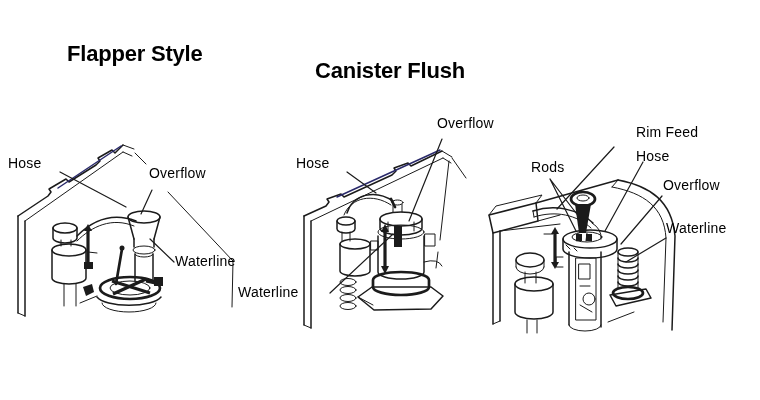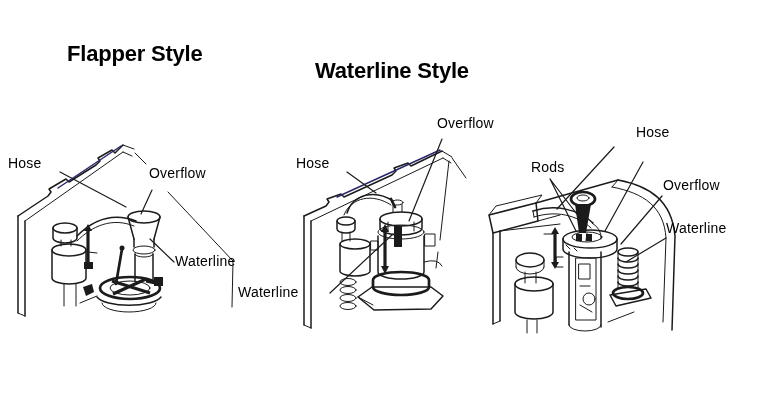--- a/index.html
+++ b/index.html
@@ -182,30 +182,31 @@
       <path class="s" d="M618,258 A10,4 0 0 0 638,258 M618,264 A10,4 0 0 0 638,264 M618,270 A10,4 0 0 0 638,270 M618,276 A10,4 0 0 0 638,276 M618,282 A10,4 0 0 0 638,282"></path>
       <ellipse class="bold" cx="628" cy="293" rx="15" ry="6"></ellipse>
       <path class="s" d="M610,295 L646,289 L651,298 L616,306 Z"></path>
       <path class="s thin" d="M608,322 L634,312"></path>
 
       <path class="leader" d="M550,179 L576,231 M550,179 L586,226 M614,147 L557,209 M643,162 L605,231 M662,196 L621,244 M666,238 L626,262"></path>
     </g>
   </svg>
 
   <div class="ttl" style="left:67px;  top:42px;">Flapper Style</div>
-  <div class="ttl" style="left:315px; top:59px;">Waterline Style</div>
+  <div class="ttl" style="left:315px; top:59px;">Canister Flush</div>
 
   <div class="lbl" style="left:8px;   top:156px;">Hose</div>
   <div class="lbl" style="left:149px; top:166px;">Overflow</div>
   <div class="lbl" style="left:175px; top:254px;">Waterline</div>
 
   <div class="lbl" style="left:296px; top:156px;">Hose</div>
   <div class="lbl" style="left:437px; top:116px;">Overflow</div>
   <div class="lbl" style="left:238px; top:285px;">Waterline</div>
 
   <div class="lbl" style="left:495px; top:160px;margin-left:36px;">Rods</div>
   <div class="lbl lbl2" style="left:636px; top:120px;">
+    <div>Rim Feed</div>
     <div>Hose</div>
   </div>
   <div class="lbl" style="left:663px; top:178px;">Overflow</div>
   <div class="lbl" style="left:666px; top:221px;">Waterline</div>
 
 </div>
 
 </body></html>

